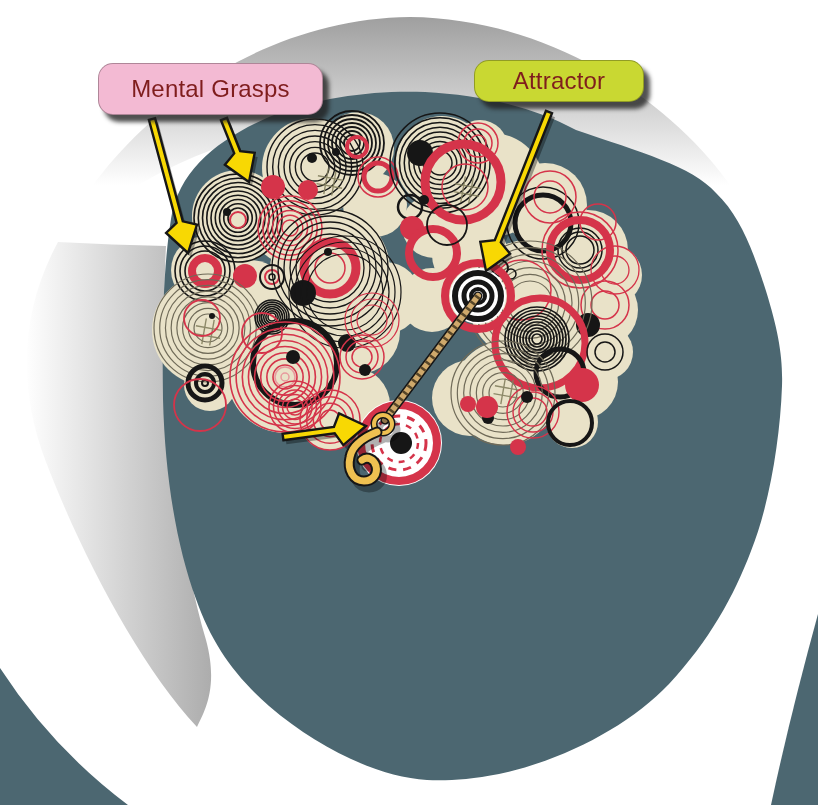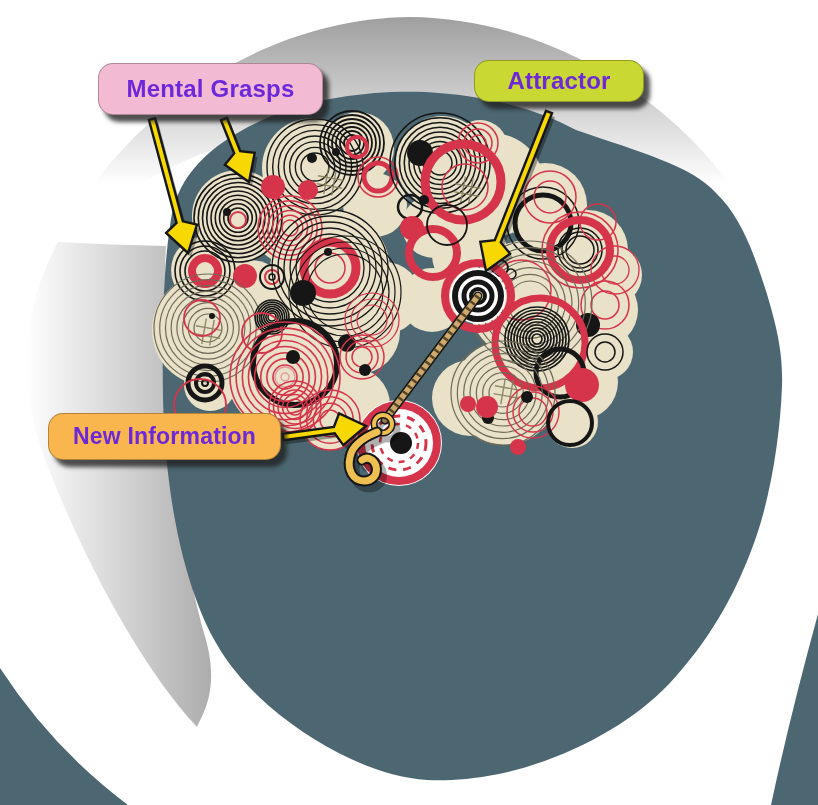--- a/index.html
+++ b/index.html
@@ -2,21 +2,21 @@
 <html style="--teal: #4c6771; --cream: #e9e2c8; --red: #d5344a; --red_light: #e79a9e; --black: #161616; --gray: #6f6a58; --white: #ffffff; --gold: #eec051; --rope: #cfa96b; --rope_dark: #574628; --arrow_yellow: #f8d803; --label_pink: #f3bad3; --label_green: #c9d832; --label_orange: #f9b64f; --silver: #a2a2a2;"><head>
 <meta charset="utf-8">
 <style>
   html,body{margin:0;padding:0;background:#fff;}
   #stage{position:relative;width:818px;height:805px;overflow:hidden;
          font-family:"Liberation Sans",sans-serif;}
   #art{position:absolute;left:0;top:0;}
   .callout{position:absolute;display:flex;align-items:center;justify-content:center;
            border-radius:15px;border:1px solid rgba(0,0,0,.28);
            box-shadow:6px 7px 4px rgba(32,32,32,.78);
-           font-weight:bold;font-size:24px;color:#6d28d9;letter-spacing:.2px;
+           font-weight:normal;font-size:24px;color:#7f1d1d;letter-spacing:.2px;
            box-sizing:border-box;}
 </style>
 </head>
 <body>
 
 <div id="stage">
   <svg id="art" width="818" height="805" viewBox="0 0 818 805">
     <defs>
       <linearGradient id="gradDome" gradientUnits="userSpaceOnUse" x1="0" y1="17" x2="0" y2="185">
         <stop offset="0" stop-color="#9f9f9f"></stop>
@@ -399,16 +399,13 @@
         </g>
       </g>
   </svg>
 
   <div class="callout" id="lbl-mg" style="left: 98px; top: 63px; width: 225px; height: 52px; background: rgb(243, 186, 211);">
     <span>Mental Grasps</span>
   </div>
   <div class="callout" id="lbl-at" style="left: 474px; top: 60px; width: 170px; height: 42px; background: rgb(201, 216, 50);">
     <span>Attractor</span>
   </div>
-  <div class="callout" id="lbl-ni" style="left: 48px; top: 413px; width: 233px; height: 47px; background: rgb(249, 182, 79); font-size: 23px;">
-    <span>New Information</span>
-  </div>
 </div>
 
 </body></html>

